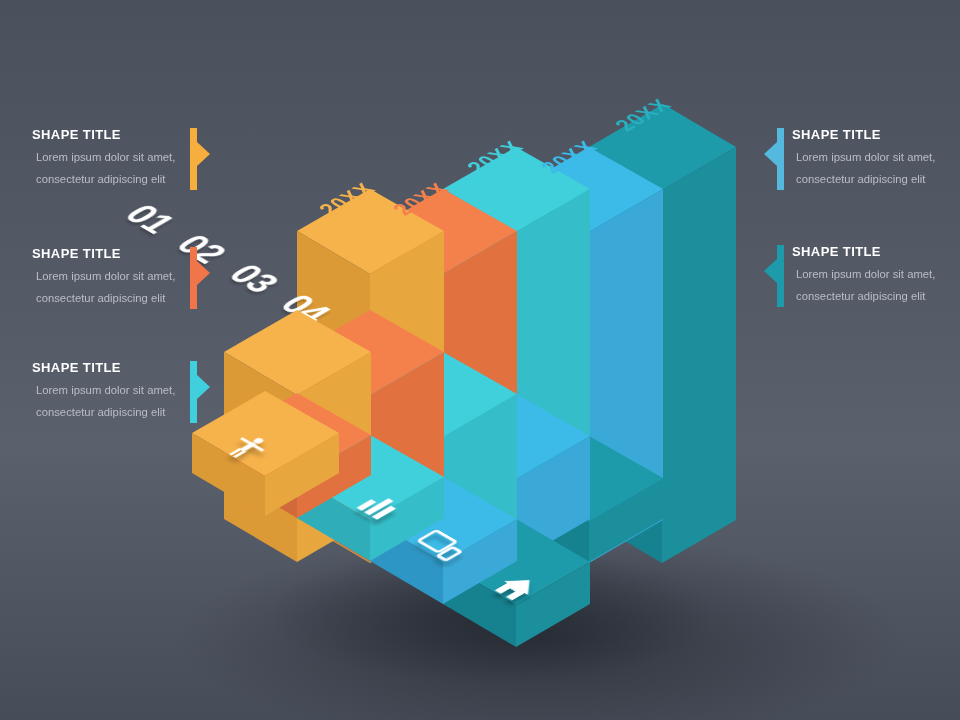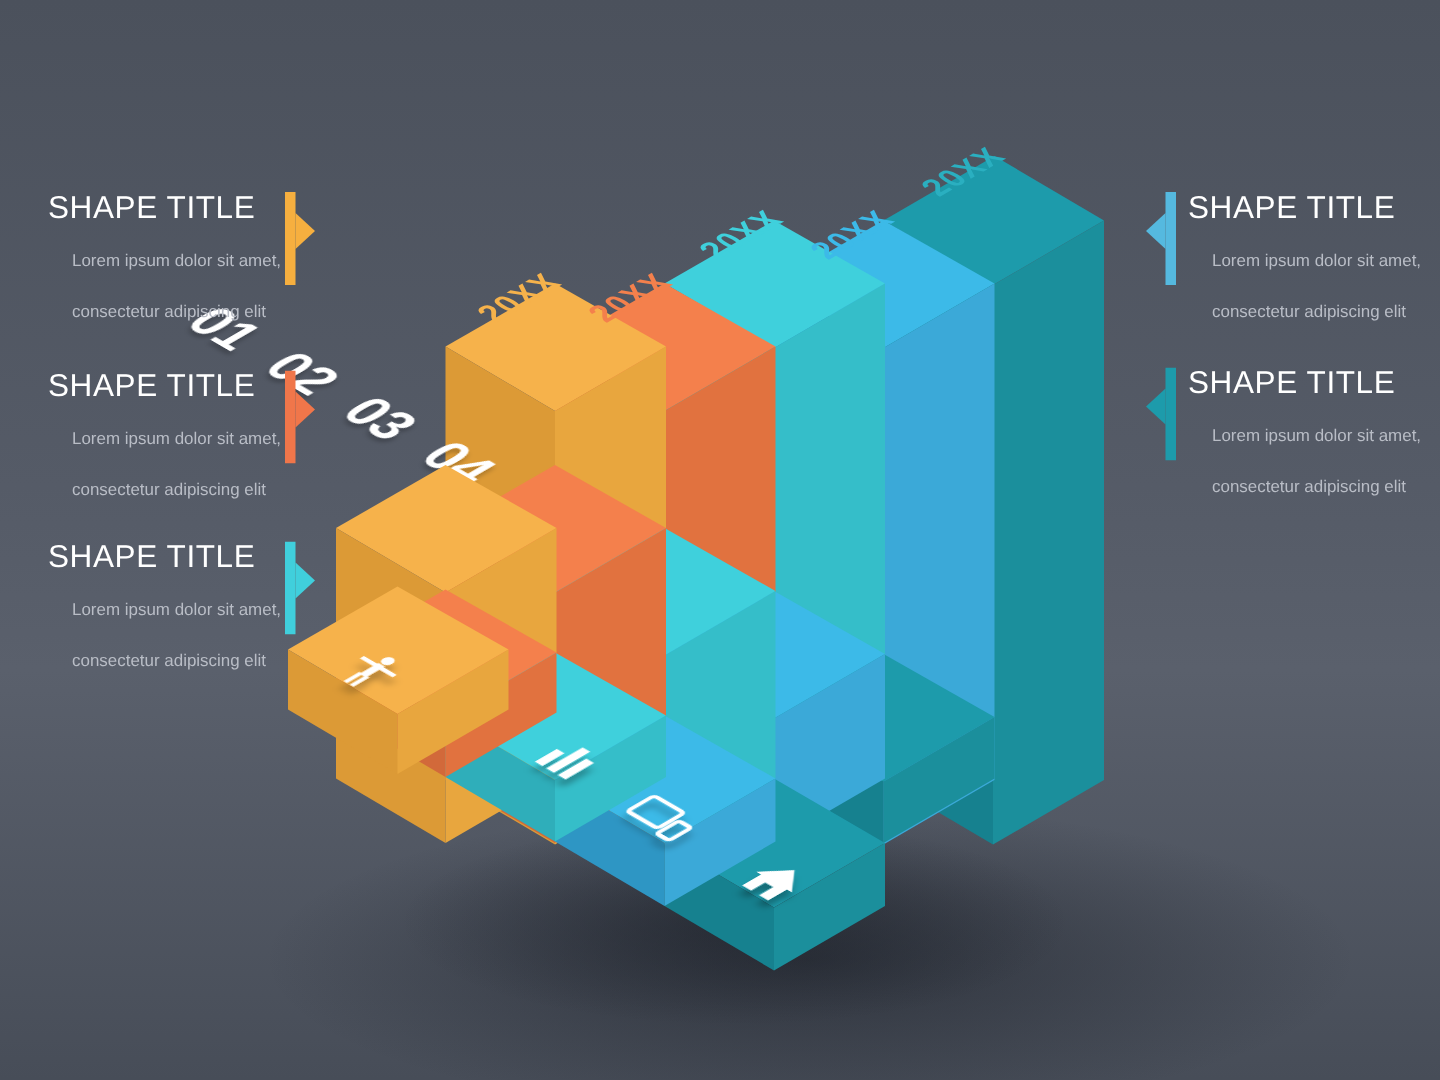--- a/index.html
+++ b/index.html
@@ -17,25 +17,25 @@
   .floor-shadow{
     position:absolute;left:180px;top:520px;width:620px;height:190px;
     background:radial-gradient(ellipse 50% 50% at 50% 50%, rgba(20,24,32,.45) 0%, rgba(20,24,32,0) 72%);
     pointer-events:none;
   }
   svg#iso{position:absolute;left:0;top:0;width:960px;height:720px;}
 
   
   .block{position:absolute;width:215px;}
   .block .ttl{
-    font-size:21px;font-weight:normal;color:#ffffff;letter-spacing:.4px;
+    font-size:13px;font-weight:bold;color:#ffffff;letter-spacing:.4px;
     margin:0 0 7px 0;line-height:1;
   }
   .block .body{
-    font-size:11.3px;color:#b9bdc6;line-height:1.62;margin:16px;
+    font-size:11.3px;color:#b9bdc6;line-height:1.62;margin:4px;
   }
   .block.left{text-align:left;}
   .block.left .ttl,.block.left .body{padding-left:6px;}
   .block.right .ttl,.block.right .body{padding-left:3px;}
 
   .mark{position:absolute;width:22px;height:62px;}
   .mark svg{display:block;width:22px;height:62px;}
 
   .lb1{left:26px;top:128px;}
   .lb2{left:26px;top:247px;}

